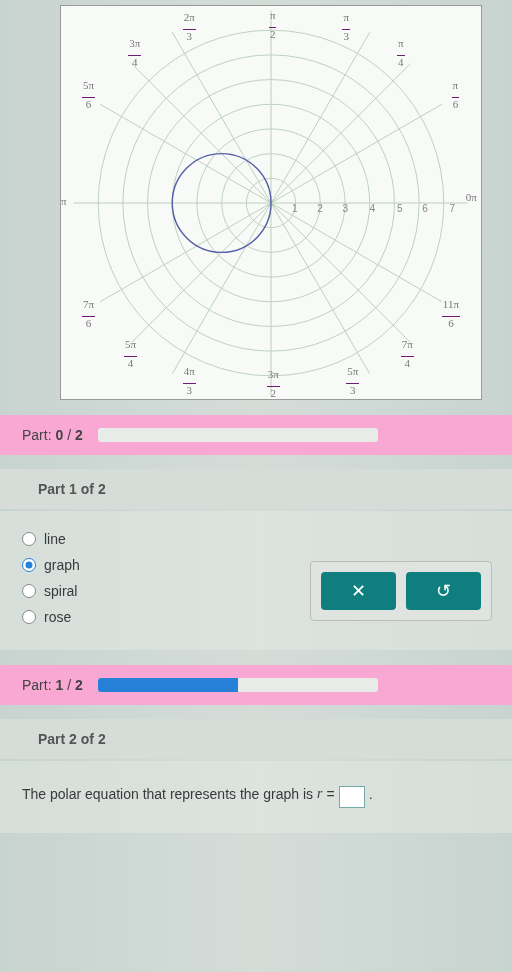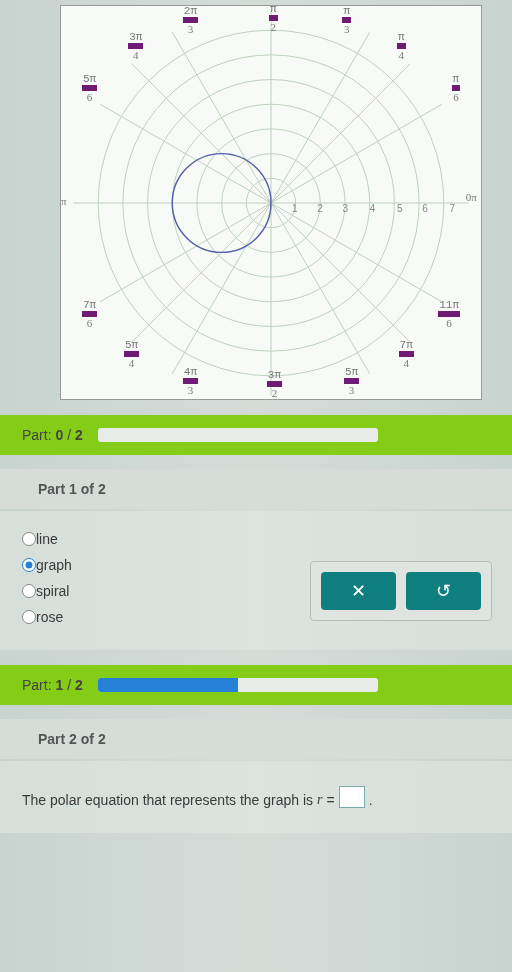--- a/index.html
+++ b/index.html
@@ -26,26 +26,26 @@
   transform: translate(-50%, -50%);
 }
 .angle-label {
   position: absolute;
   font-size: 11px;
   color: #777;
   font-family: serif;
   text-align: center;
 }
 .frac { display: inline-block; text-align: center; line-height: 1; }
-.frac .num { display: block; border-bottom: 6px solid #701a75; padding: 0 1px; font-family: Liberation Mono, monospace; }
+.frac .num { display: block; border-bottom: 1px solid #701a75; padding: 6px 1px; }
 .frac .den { display: block; padding-top: 1px; }
 .tick-label { position: absolute; font-size: 10px; color: #888; }
 
 .section-header {
-  background: #84cc16;
+  background: #f9a8d4;
   padding: 12px 22px;
   margin-top: 15px;
   font-size: 14px;
   color: #444;
   display: flex;
   align-items: center;
   gap: 15px;
 }
 .progress-outer {
   flex: 1;
@@ -62,21 +62,21 @@
 .part-label { background: #d6ddd9; padding: 12px 38px; margin-top: 14px; color: #555; font-weight: bold; }
 
 .question-area {
   background: rgba(230,234,230,0.5);
   padding: 20px 22px 25px 22px;
   margin-top: 2px;
   position: relative;
 }
 .prompt { margin-bottom: 18px; color: #3a3a3a; }
 .options { display: flex; flex-direction: column; gap: 10px; }
-.option { display: flex; align-items: center; color: #3a3a3a; }
+.option { display: flex; align-items: center; gap: 8px; color: #3a3a3a; }
 .radio {
   width: 14px; height: 14px; border: 1.5px solid #888; border-radius: 50%;
   background: #fff; position: relative; flex-shrink: 0;
 }
 .radio.checked { border-color: #2680d8; }
 .radio.checked::after {
   content: ''; position: absolute; width: 7px; height: 7px; background: #2680d8;
   border-radius: 50%; top: 50%; left: 50%; transform: translate(-50%,-50%);
 }
 .btn-panel {
@@ -88,21 +88,21 @@
   width: 75px; height: 38px; background: #0f7e7e; border: none; border-radius: 4px;
   color: #fff; font-size: 18px; display: flex; align-items: center; justify-content: center;
   cursor: pointer;
 }
 .equation-area {
   background: rgba(230,234,230,0.5);
   padding: 25px 22px;
   margin-top: 2px;
   color: #3a3a3a;
   display: flex;
-  align-items: flex-end;
+  align-items: flex-start;
   gap: 4px;
   flex-wrap: wrap;
 }
 .input-box {
   width: 26px; height: 22px; border: 1px solid #7aa; background: #fff;
   display: inline-block; vertical-align: middle;
 }
 .italic-r { font-style: italic; font-family: serif; }
 </style>
 </head>

